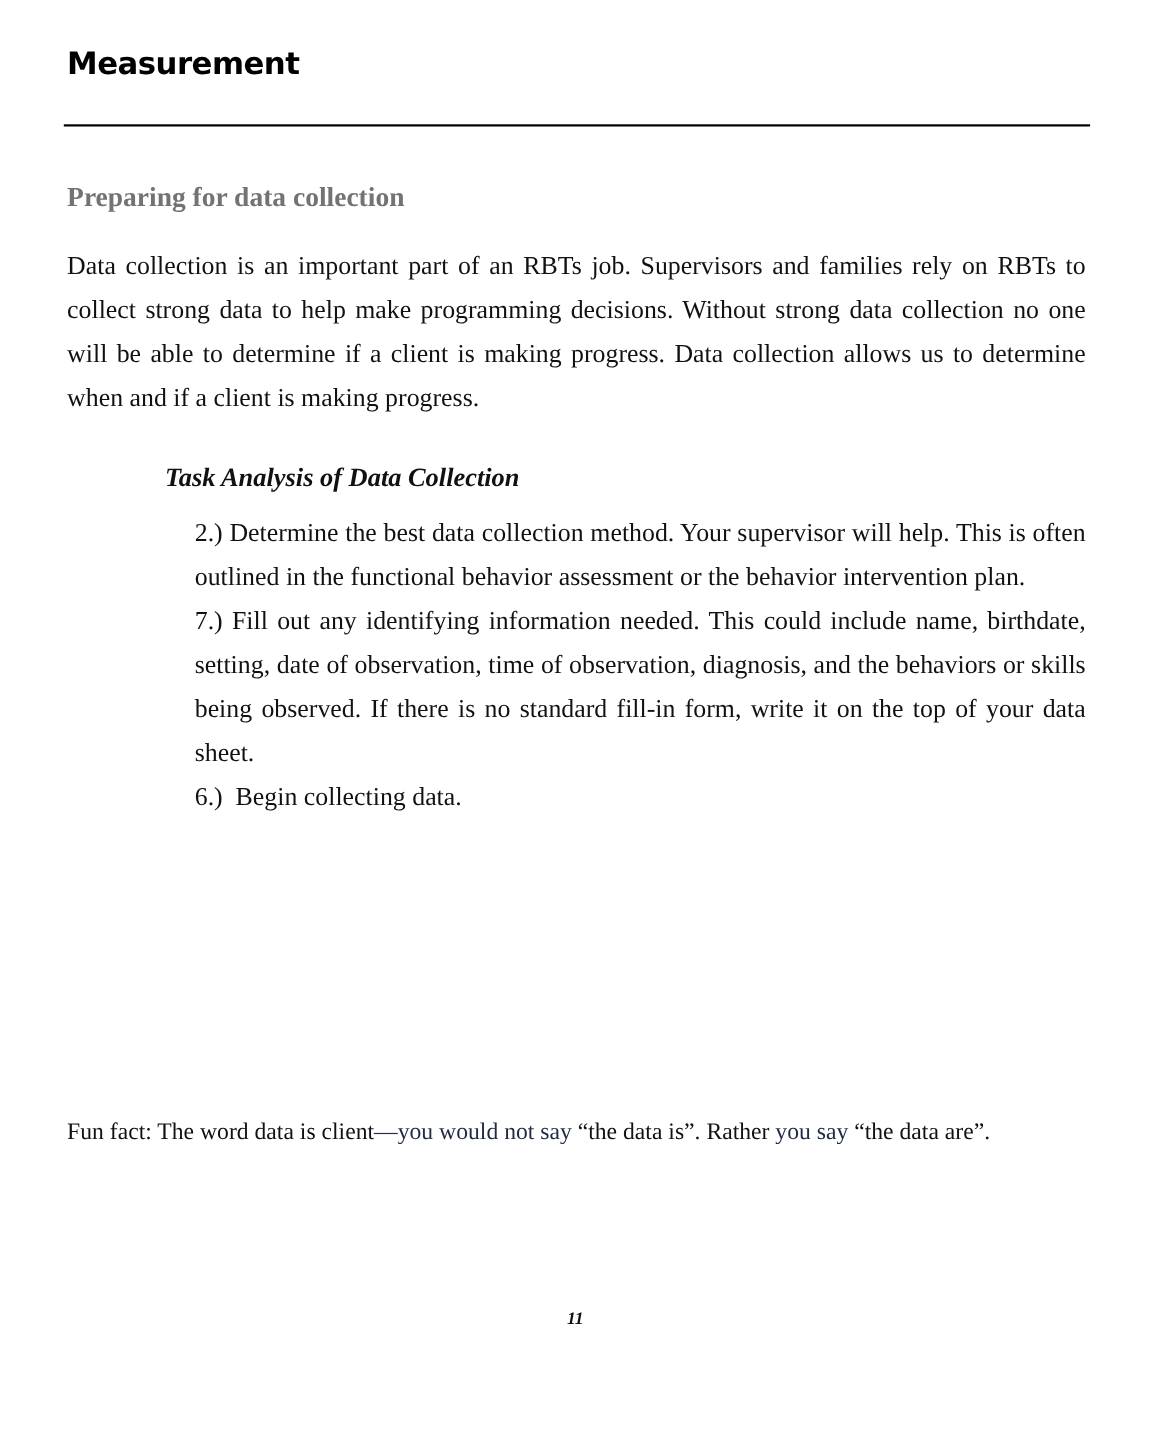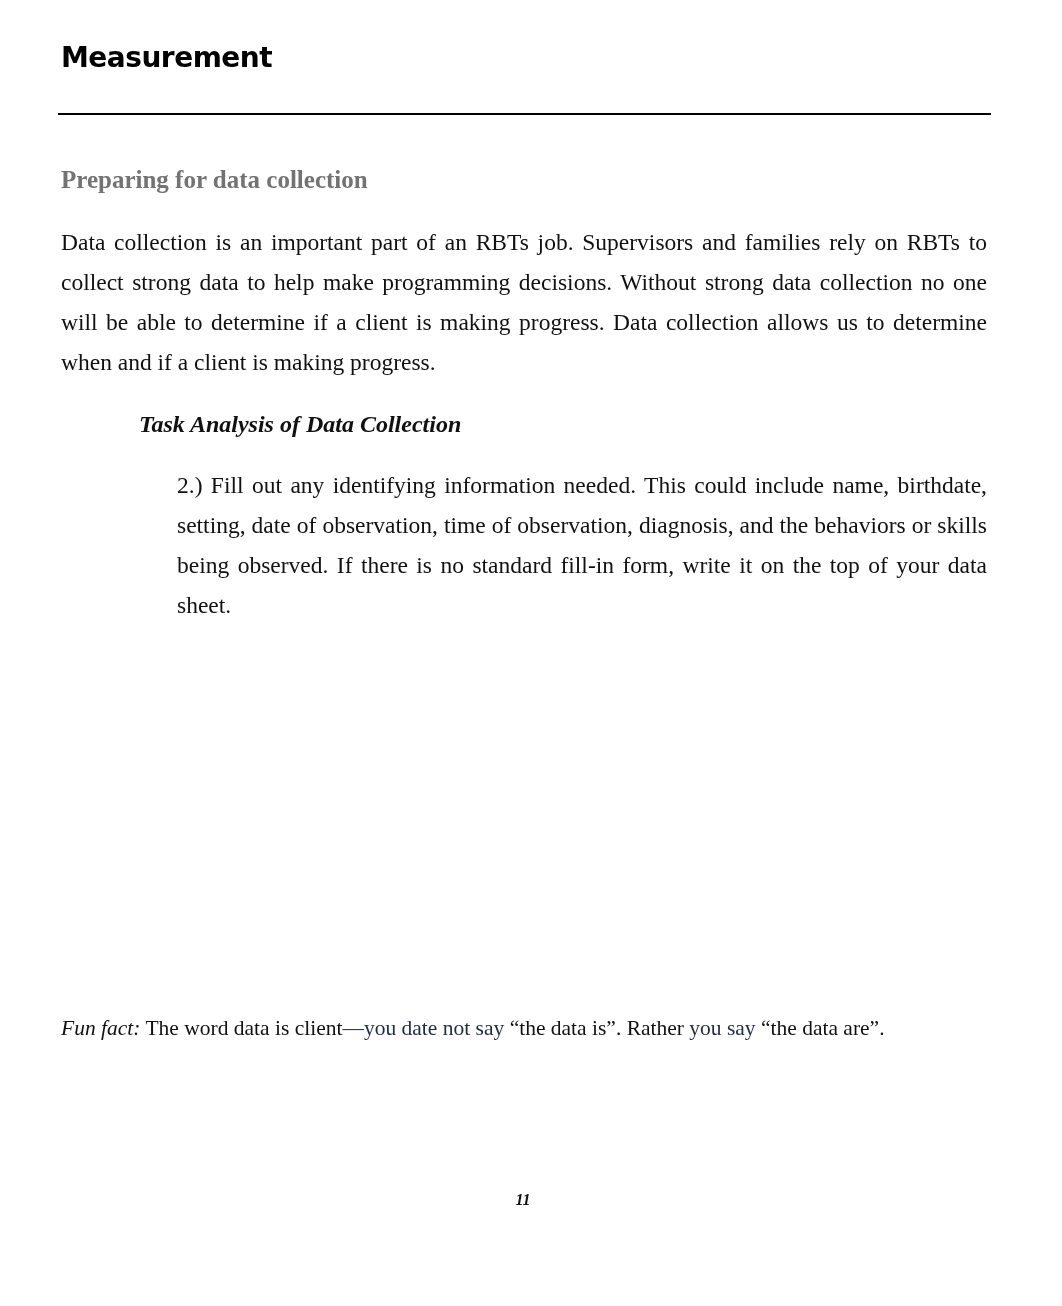--- a/index.html
+++ b/index.html
@@ -15,47 +15,49 @@
     font-family: "Liberation Serif", serif; font-weight: 700; font-size: 25px; line-height: 34px; color: #737373;
   }
   .body-text {
     font-family: "Liberation Serif", serif; font-size: 23.5px; line-height: 40px; color: #111;
   }
   .intro {
     position: absolute; left: 61px; top: 222px; width: 926px; margin: 0;
     text-align: justify; text-align-last: left;
   }
   .subheading {
-    position: absolute; left: 139px; top: 404px; margin: 0;
+    position: absolute; left: 139px; top: 404px; margin: 11px;
     font-family: "Liberation Serif", serif; font-style: italic; font-size: 24px; line-height: 40px; color: #111;
   }
   .task-list { position: absolute; left: 177px; top: 465px; width: 810px; margin: 0; padding: 0; list-style: none; }
   .task-list li { margin: 0; text-align: justify; text-align-last: left; }
   .fun-fact {
     position: absolute; left: 61px; top: 1010px; margin: 0; white-space: nowrap;
     font-family: "Liberation Serif", serif; font-size: 21.5px; line-height: 36px; color: #111;
   }
-  .fun-fact .label { font-style: italic; }
+  .fun-fact .label { }
   .fun-fact .tinted { color: #1f2a44; }
   .page-number {
     position: absolute; left: 0; width: 1046px; top: 1191px; text-align: center;
     font-family: "Liberation Serif", serif; font-style: italic; font-weight: 700; font-size: 16px; color: #111;
   }
 </style>
 </head>
 <body>
 
 <h1 class="page-title">Measurement</h1>
 <div class="title-rule"></div>
 
 <h2 class="section-heading">Preparing for data collection</h2>
 
 <p class="body-text intro">Data collection is an important part of an RBTs job. Supervisors and families rely on RBTs to collect strong data to help make programming decisions. Without strong data collection no one will be able to determine if a client is making progress. Data collection allows us to determine when and if a client is making progress.</p>
 
 <h3 class="subheading">Task Analysis of Data Collection</h3>
 
 <ol class="body-text task-list">
-  <li>2.) Fill out any identifying information needed. This could include name, birthdate, setting, date of observation, time of observation, diagnosis, and the behaviors or skills being observed. If there is no standard fill-in form, write it on the top of your data sheet.</li>
+  <li>2.) Determine the best data collection method. Your supervisor will help. This is often outlined in the functional behavior assessment or the behavior intervention plan.</li>
+  <li>7.) Fill out any identifying information needed. This could include name, birthdate, setting, date of observation, time of observation, diagnosis, and the behaviors or skills being observed. If there is no standard fill-in form, write it on the top of your data sheet.</li>
+  <li style="white-space:pre;">6.)  Begin collecting data.</li>
 </ol>
 
-<p class="fun-fact"><span class="label">Fun fact:</span><span> The word data is client</span><span class="tinted">—you date not say </span><span>“the data is”. Rather </span><span class="tinted">you say </span><span>“the data are”.</span></p>
+<p class="fun-fact"><span class="label">Fun fact:</span><span> The word data is client</span><span class="tinted">—you would not say </span><span>“the data is”. Rather </span><span class="tinted">you say </span><span>“the data are”.</span></p>
 
 <div class="page-number">11</div>
 
 </body></html>

